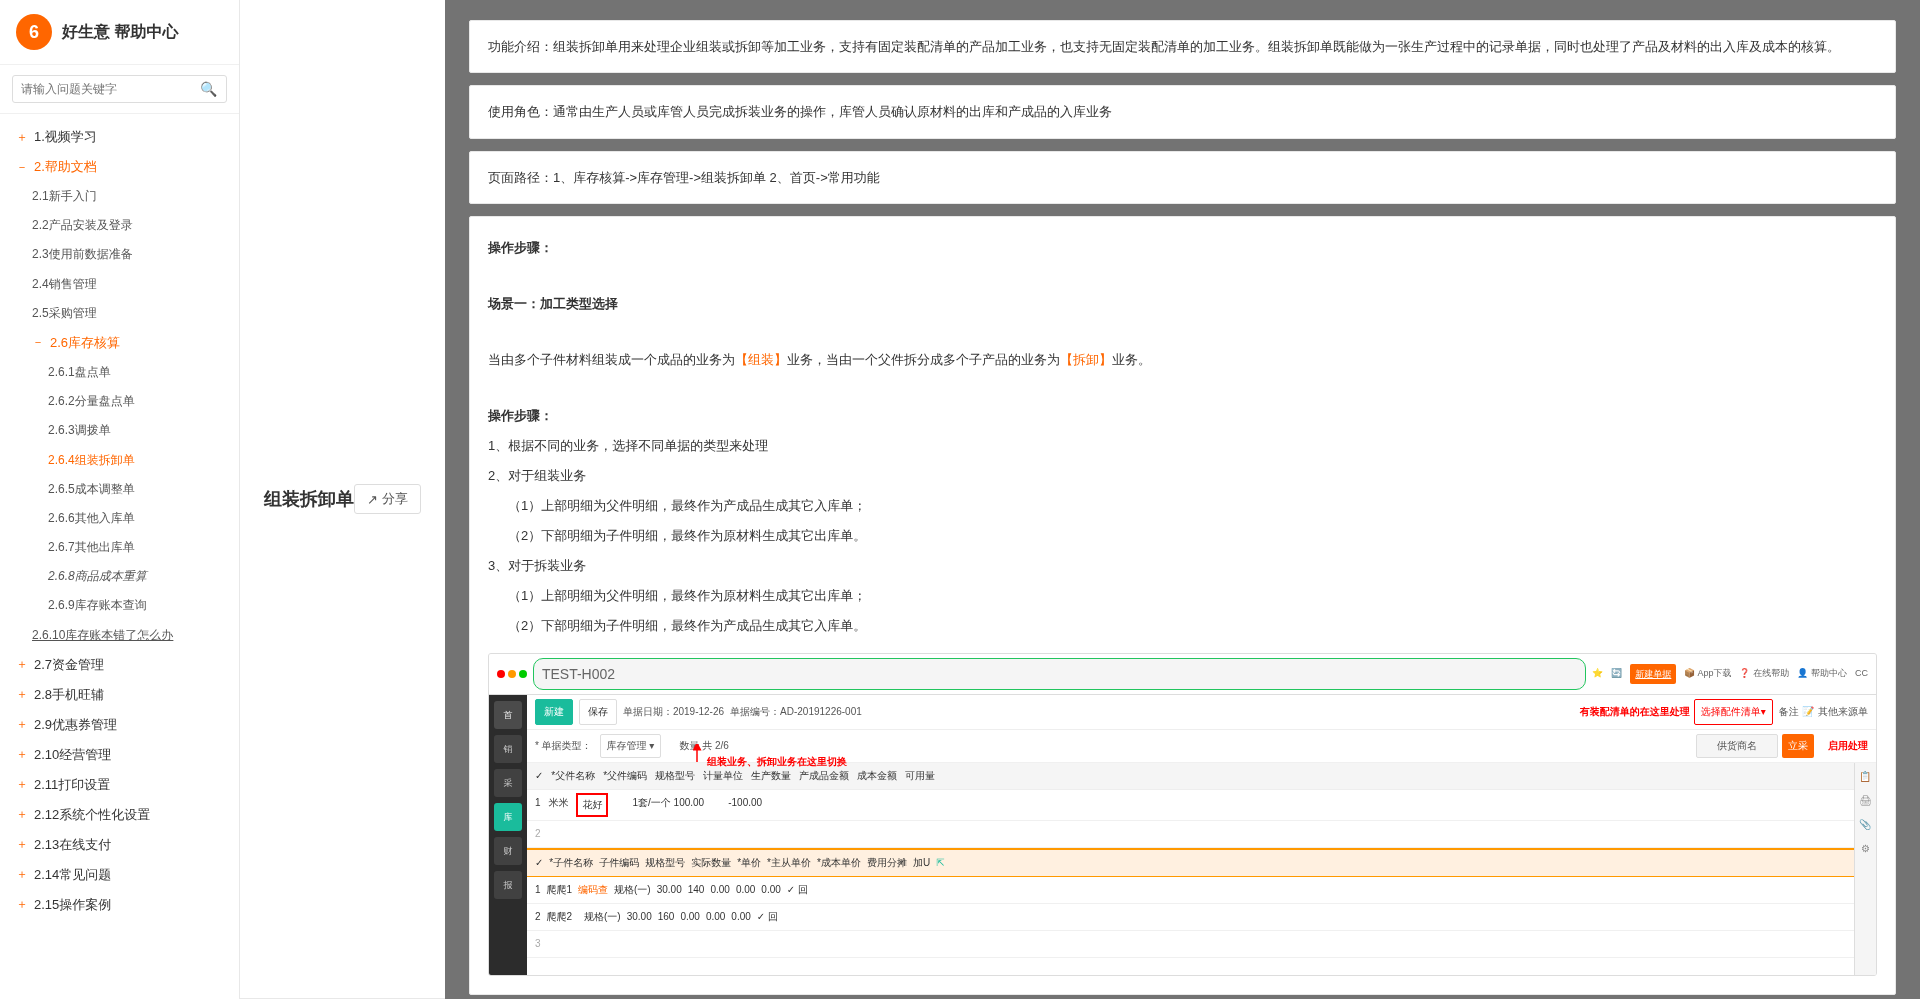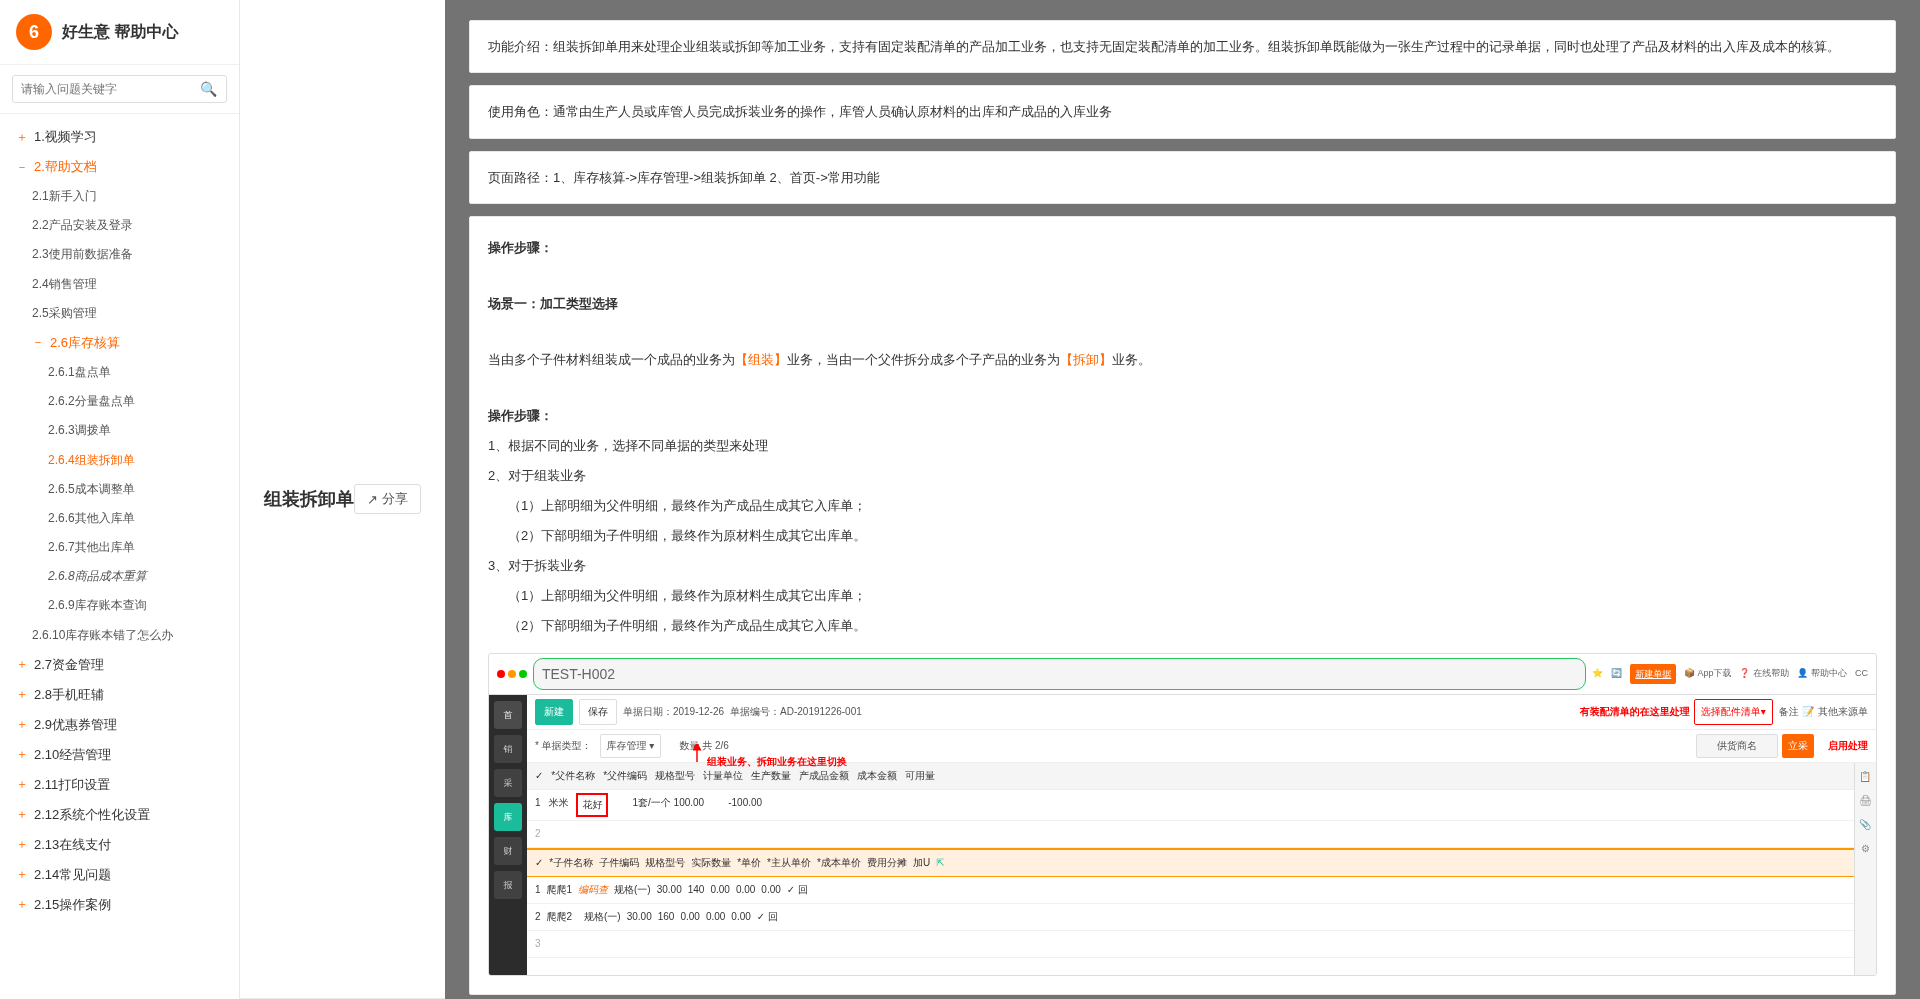--- a/index.html
+++ b/index.html
@@ -185,21 +185,21 @@
 
     <div class="nav-sub-item" style="padding-left:48px;">2.6.1盘点单</div>
     <div class="nav-sub-item" style="padding-left:48px;">2.6.2分量盘点单</div>
     <div class="nav-sub-item" style="padding-left:48px;">2.6.3调拨单</div>
     <div class="nav-sub-item active" style="padding-left:48px;">2.6.4组装拆卸单</div>
     <div class="nav-sub-item" style="padding-left:48px;">2.6.5成本调整单</div>
     <div class="nav-sub-item" style="padding-left:48px;">2.6.6其他入库单</div>
     <div class="nav-sub-item" style="padding-left:48px;">2.6.7其他出库单</div>
     <div class="nav-sub-item" style="padding-left:48px;font-style:italic;">2.6.8商品成本重算</div>
     <div class="nav-sub-item" style="padding-left:48px;">2.6.9库存账本查询</div>
-    <div class="nav-sub-item" style="">2.6.10库存账本错了怎么办</div>
+    <div class="nav-sub-item" style="text-decoration:underline;">2.6.10库存账本错了怎么办</div>
 
     <div class="nav-section">
       <span class="plus-icon">＋</span>
       <span>2.7资金管理</span>
     </div>
     <div class="nav-section">
       <span class="plus-icon">＋</span>
       <span>2.8手机旺辅</span>
     </div>
     <div class="nav-section">
@@ -389,21 +389,21 @@
                     <span>*主从单价</span>
                     <span>*成本单价</span>
                     <span>费用分摊</span>
                     <span>加U</span>
                     <span style="color:#1abc9c;cursor:pointer;">⇱</span>
                   </div>
 
                   <div style="padding:3px 8px;font-size:10px;color:#333;display:flex;gap:6px;border-bottom:1px solid #f0f0f0;">
                     <span>1</span>
                     <span>爬爬1</span>
-                    <span style="color:#f60;font-size:10px;cursor:pointer;font-style:italic;">编码查</span>
+                    <span style="color:#f60;font-size:10px;cursor:pointer;">编码查</span>
                     <span>规格(一)</span>
                     <span>30.00</span>
                     <span>140</span>
                     <span>0.00</span>
                     <span>0.00</span>
                     <span>0.00</span>
                     <span>✓ 回</span>
                   </div>
                   <div style="padding:3px 8px;font-size:10px;color:#333;display:flex;gap:6px;border-bottom:1px solid #f0f0f0;">
                     <span>2</span>

